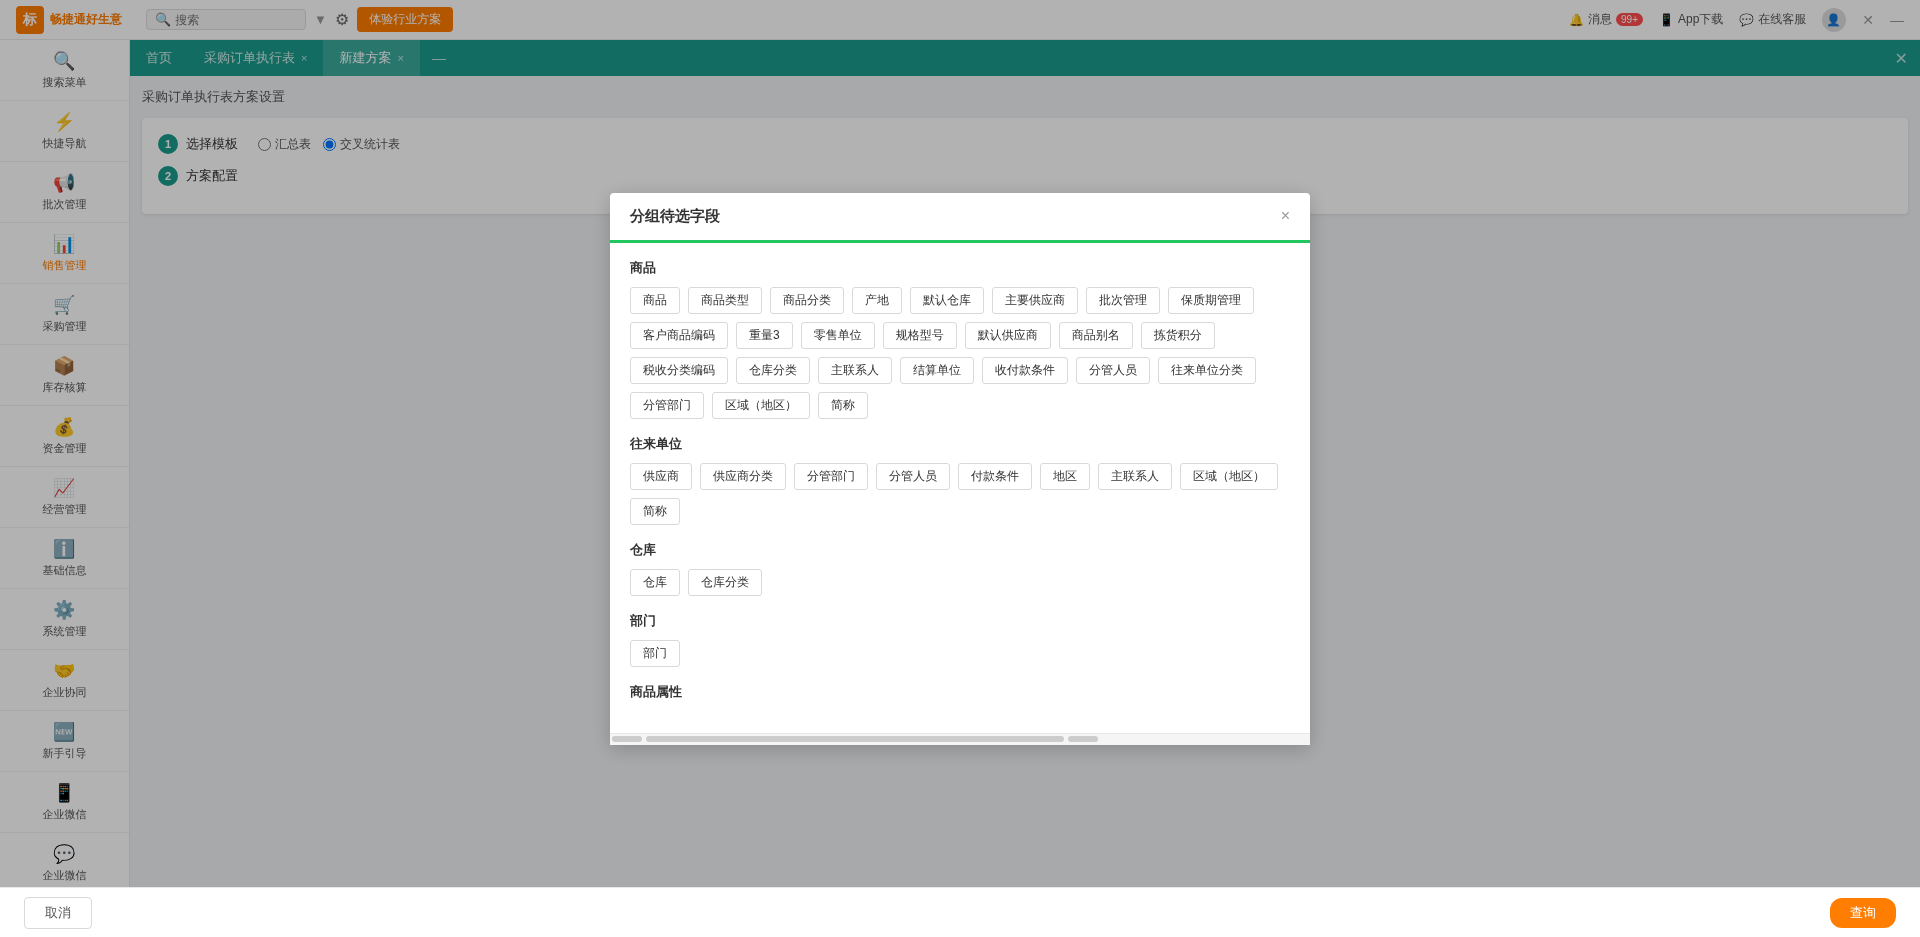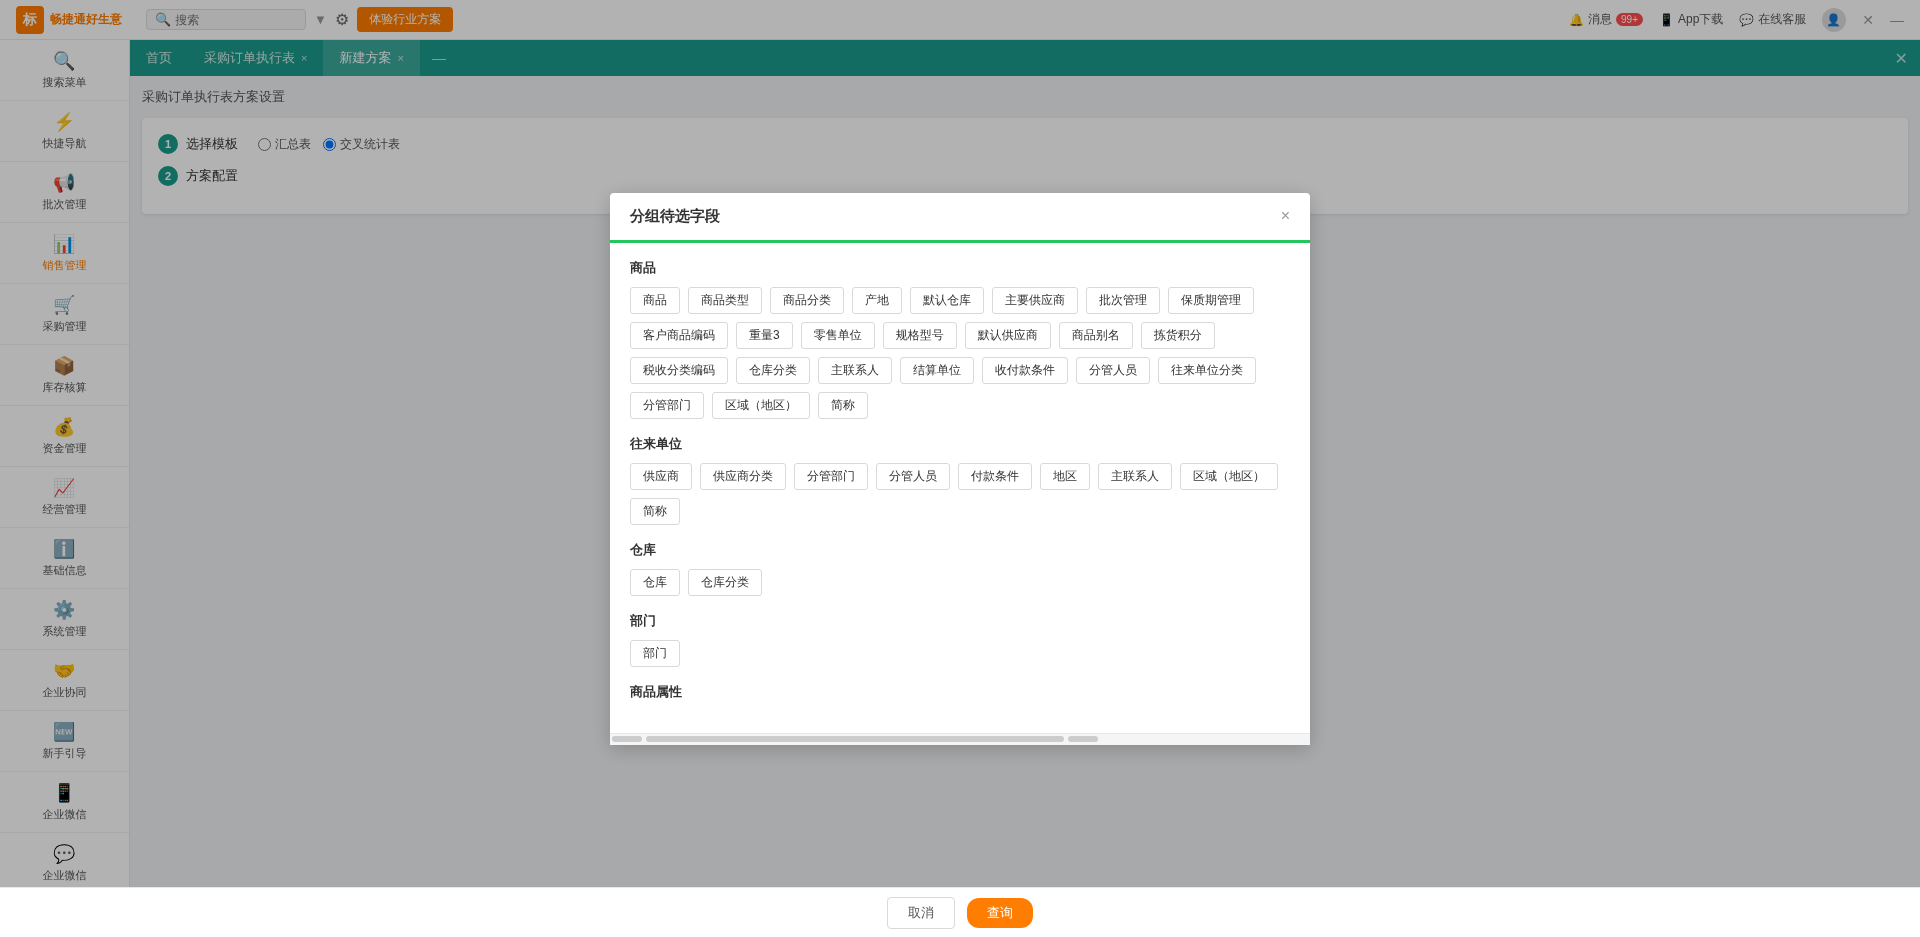--- a/index.html
+++ b/index.html
@@ -140,21 +140,21 @@
       flex-shrink: 0;
     }
     .hscroll-bar {
       width: 60%; height: 6px; background: #ccc; border-radius: 3px;
     }
 
     
     .bottom-action-bar {
       position: fixed; bottom: 0; left: 0; right: 0; height: 50px;
       background: #fff; border-top: 1px solid #e8e8e8;
-      display: flex; align-items: center; justify-content: center;
+      display: flex; align-items: center; justify-content: space-between;
       padding: 0 24px; gap: 12px; z-index: 300;
     }
     .btn-cancel {
       border: 1px solid #d9d9d9; background: #fff; color: #555;
       padding: 6px 20px; border-radius: 4px; cursor: pointer; font-size: 13px;
     }
     .btn-confirm {
       background: #ff7d00; color: white; border: none;
       padding: 6px 20px; border-radius: 12px; cursor: pointer; font-size: 13px;
     }

